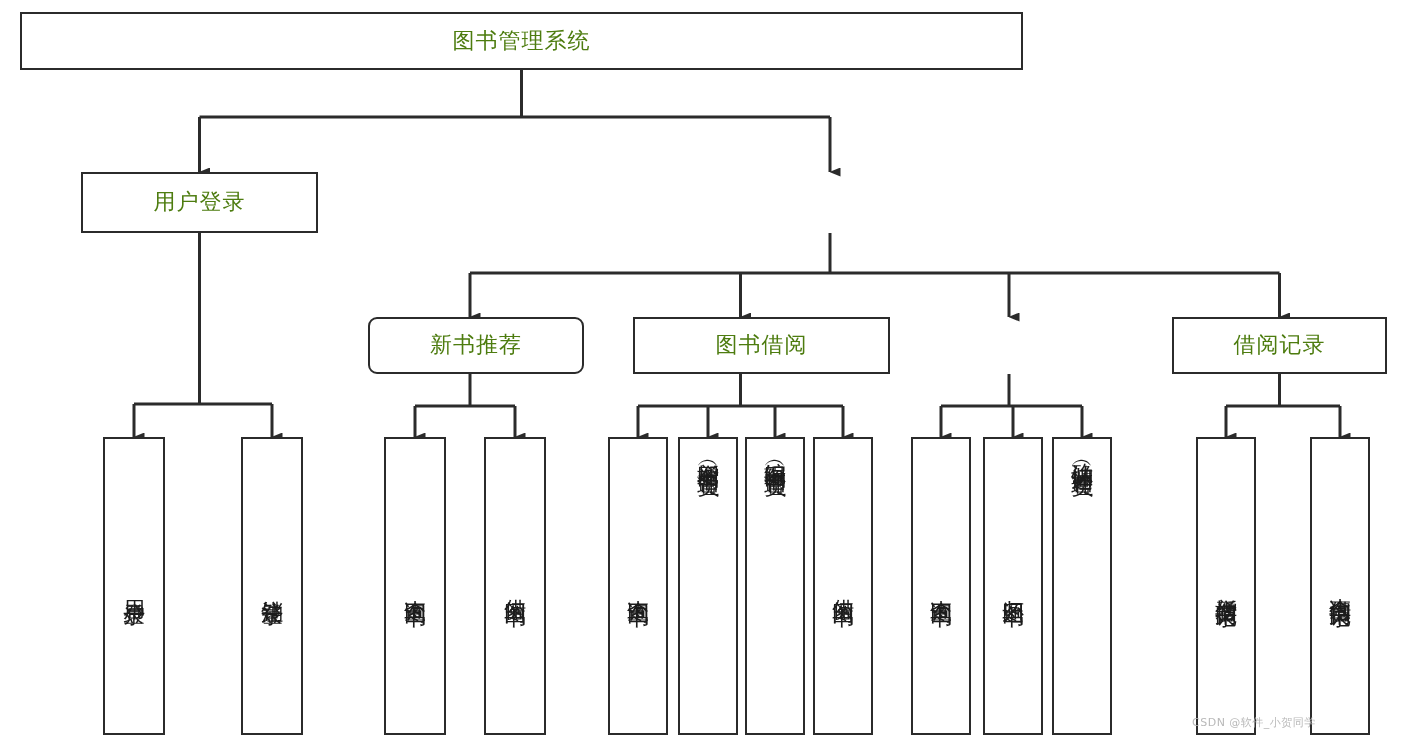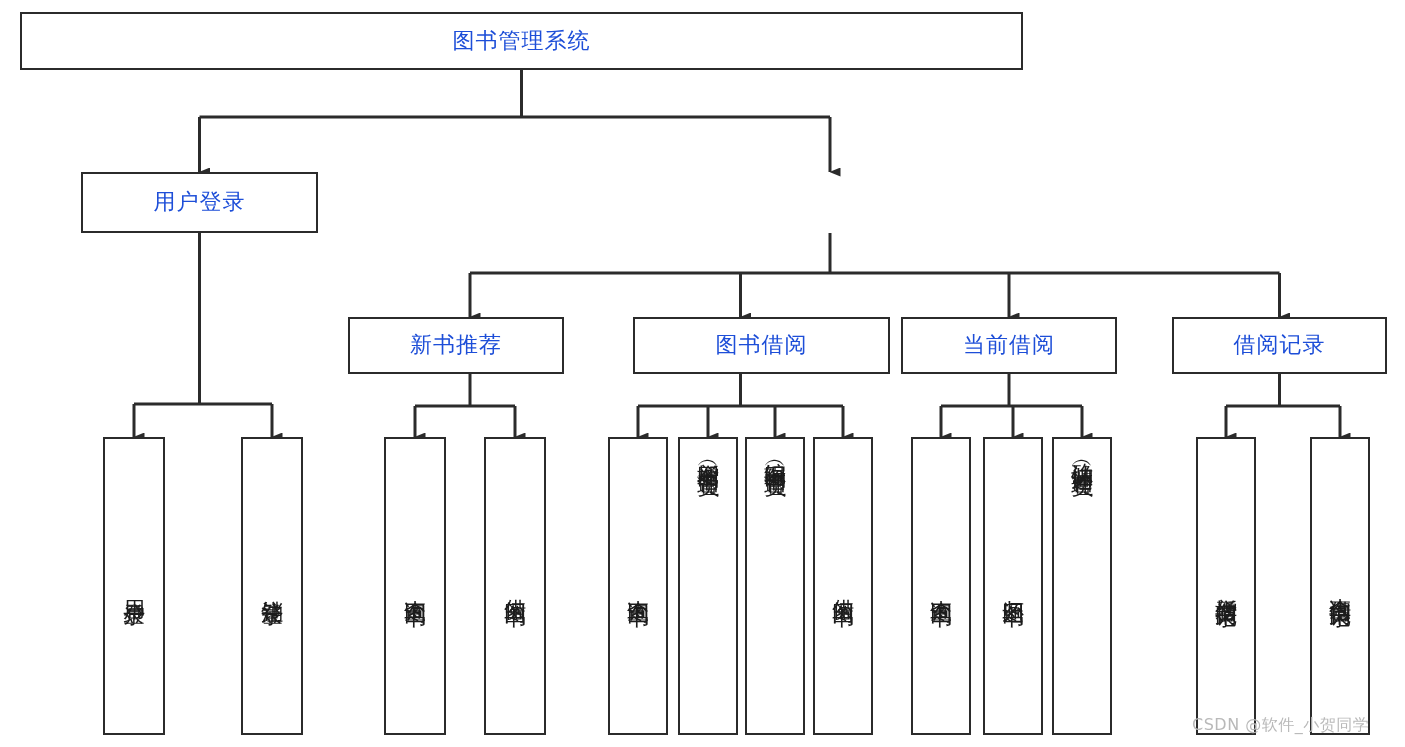--- a/index.html
+++ b/index.html
@@ -33,21 +33,21 @@
     box-sizing: border-box;
     border: 2px solid #2b2b2b;
     background: #ffffff;
     display: flex;
     align-items: center;
     justify-content: center;
     overflow: hidden;
   }
   .node-label-h {
     font-size: 22px;
-    color: #1d4ed8;
+    color: #4d7c0f;
     line-height: 1.1;
     white-space: nowrap;
     letter-spacing: 1px;
     font-family: Liberation Serif, serif;
   }
   .node-label-v {
     font-size: 22px;
     color: #1c1c1c;
     line-height: 1.12;
     writing-mode: vertical-rl;
@@ -60,21 +60,21 @@
     align-items: flex-start;
     justify-content: center;
     padding-top: 6px;
   }
   .leaf-box.centered {
     align-items: center;
     padding-top: 0;
   }
   .watermark {
     position: absolute;
-    font-size: 16px;
+    font-size: 11px;
     color: #b9b9b9;
     white-space: nowrap;
     letter-spacing: 0.5px;
     pointer-events: none;
   }
 </style>
 </head>
 <body>
 
 <div id="diagram-root">
@@ -124,31 +124,28 @@
 
   <div class="node-box" style="left:20px; top:12px; width:1003px; height:58px;">
     <span class="node-label-h">图书管理系统</span>
   </div>
 
   <div class="node-box" style="left:81px; top:172px; width:237px; height:61px;">
     <span class="node-label-h">用户登录</span>
   </div>
 
 
-  <div class="node-box" style="left:348px; top:317px; width:216px; height:57px;">
+  <div class="node-box" style="left:368px; top:317px; width:216px; height:57px;border-radius:9px;">
     <span class="node-label-h">新书推荐</span>
   </div>
 
   <div class="node-box" style="left:633px; top:317px; width:257px; height:57px;">
     <span class="node-label-h">图书借阅</span>
   </div>
 
-  <div class="node-box" style="left:901px; top:317px; width:216px; height:57px;">
-    <span class="node-label-h">当前借阅</span>
-  </div>
 
   <div class="node-box" style="left:1172px; top:317px; width:215px; height:57px;justify-content:center;">
     <span class="node-label-h">借阅记录</span>
   </div>
 
   <div class="node-box leaf-box centered" style="left:103px; top:437px; width:62px; height:298px;">
     <span class="node-label-v">用户登录</span>
   </div>
 
   <div class="node-box leaf-box centered" style="left:241px; top:437px; width:62px; height:298px;">

